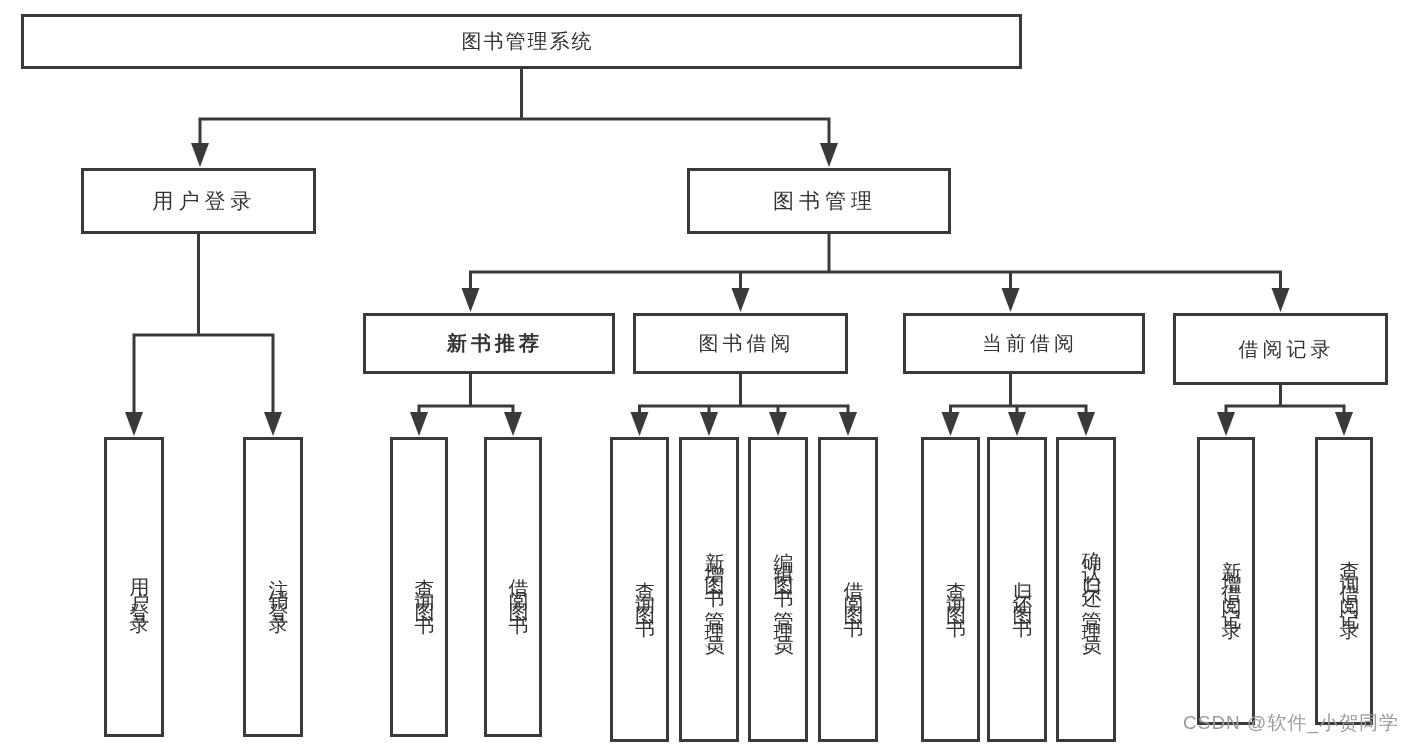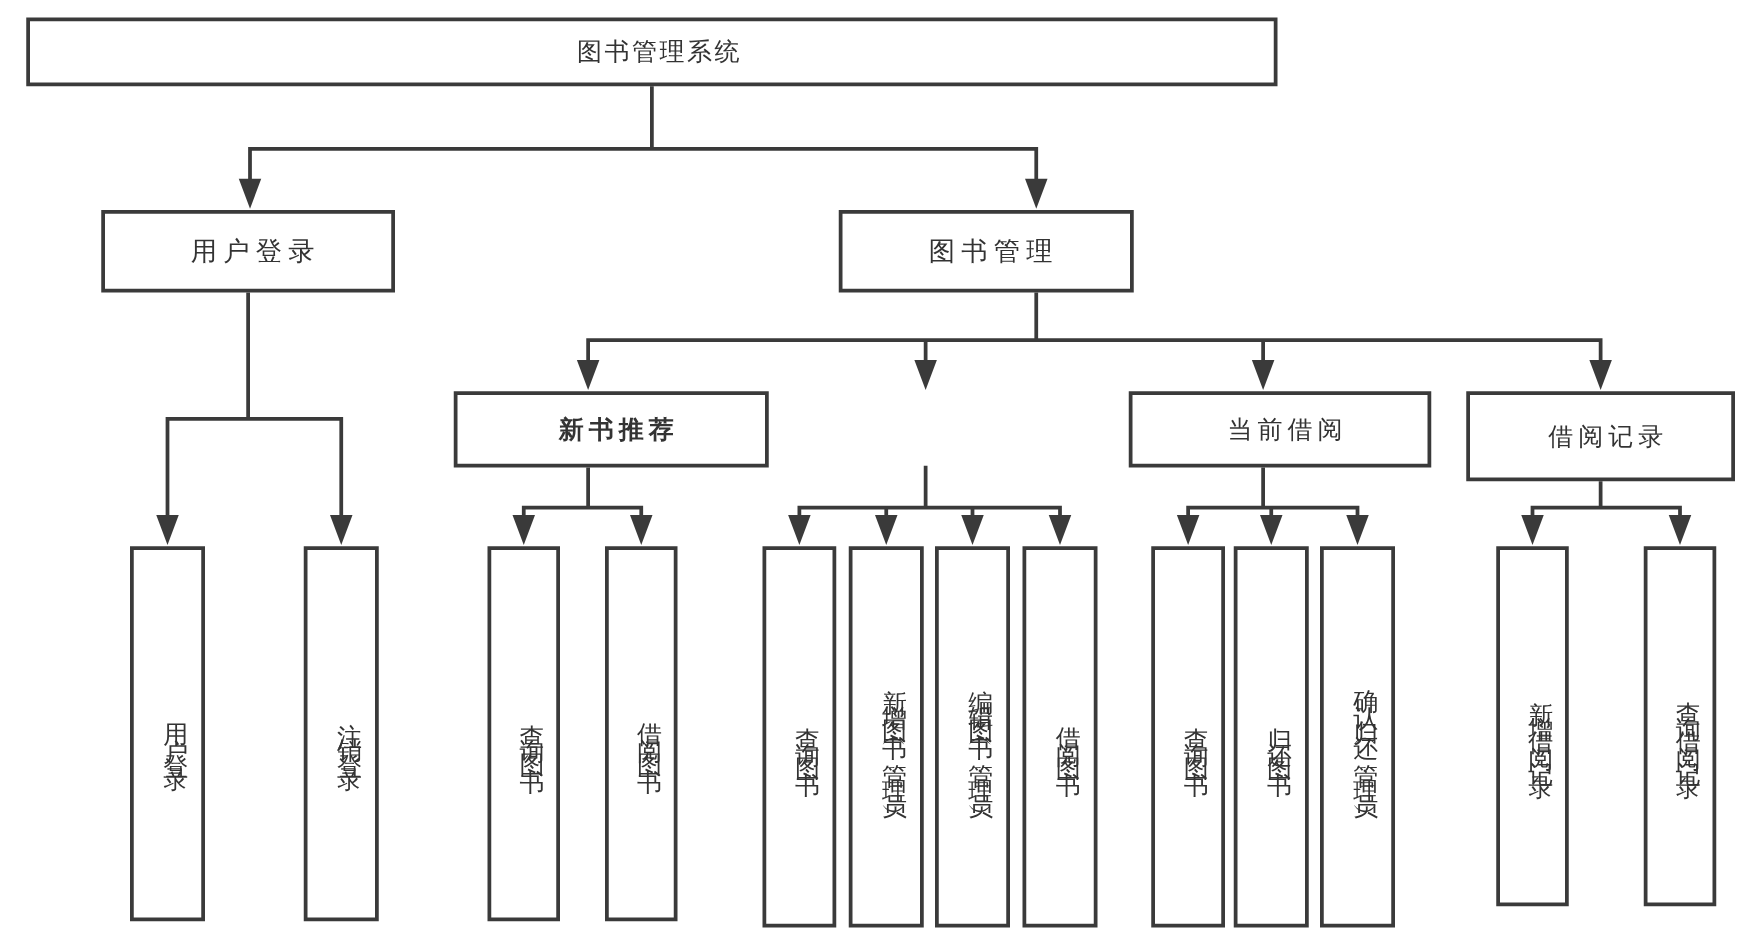--- a/index.html
+++ b/index.html
@@ -86,26 +86,29 @@
     </g>
   </svg>
 
   <div class="node h root" style="left:21px;top:14px;width:1001px;height:55px;">
     <span>图书管理系统</span>
   </div>
 
   <div class="node h l2" style="left:81px;top:168px;width:235px;height:66px;">
     <span>用户登录</span>
   </div>
-  <div class="node h l2" style="left:671px;top:168px;width:236px;height:66px;">
+  <div class="node h l2" style="left:687px;top:168px;width:264px;height:66px;">
     <span>图书管理</span>
   </div>
 
   <div class="node h" style="left:363px;top:313px;width:252px;height:61px;font-weight:bold;">
     <span>新书推荐</span>
+  </div>
+  <div class="node h" style="left:633px;top:313px;width:215px;height:61px;">
+    <span>图书借阅</span>
   </div>
   <div class="node h" style="left:903px;top:313px;width:242px;height:61px;">
     <span>当前借阅</span>
   </div>
   <div class="node h" style="left:1173px;top:313px;width:215px;height:72px;">
     <span>借阅记录</span>
   </div>
 
   <div class="node v" style="left:104px;top:437px;width:60px;height:300px;">
     <span>用户登录</span>
@@ -144,14 +147,15 @@
     <span>确认归还（管理员）</span>
   </div>
 
   <div class="node v" style="left:1197px;top:437px;width:58px;height:288px;">
     <span>新增借阅记录</span>
   </div>
   <div class="node v" style="left:1315px;top:437px;width:58px;height:288px;">
     <span>查询借阅记录</span>
   </div>
 
+  <div class="watermark">CSDN @软件_小贺同学</div>
 
 </div>
 
 </body></html>

